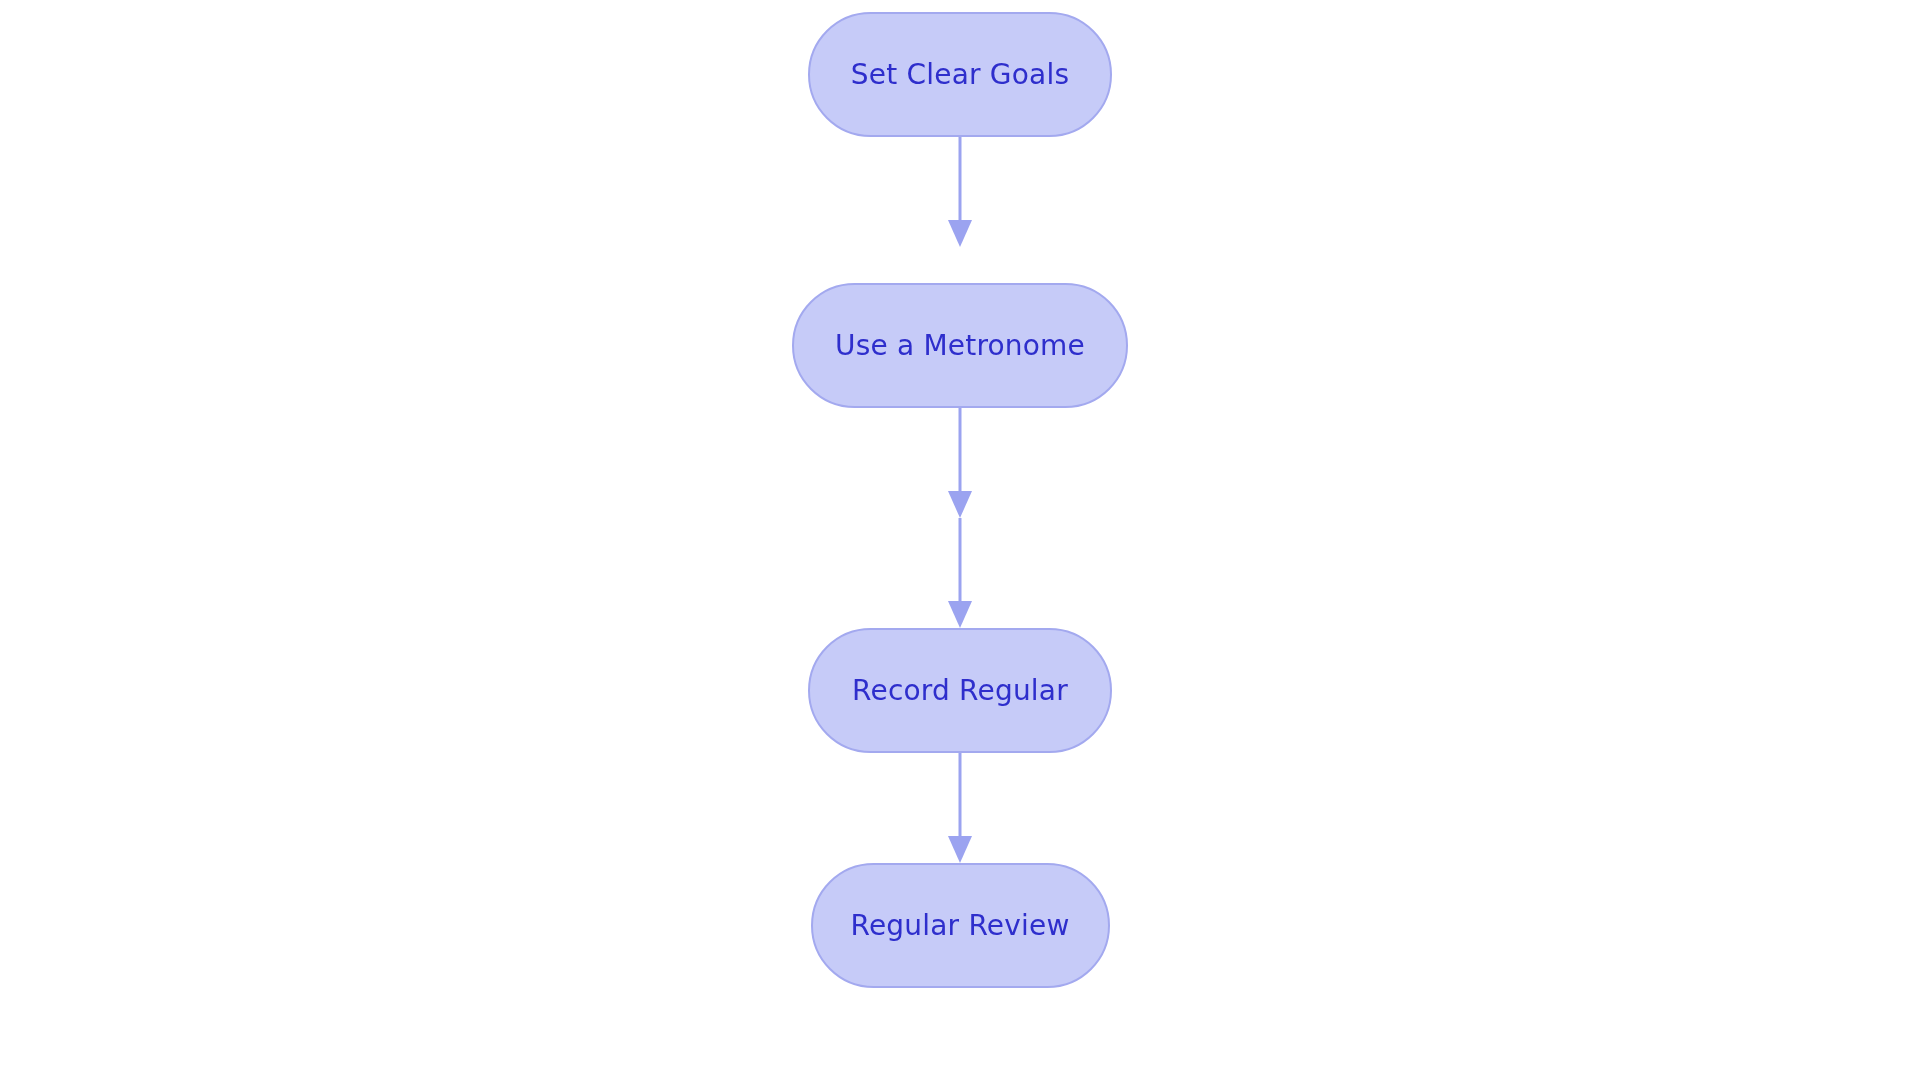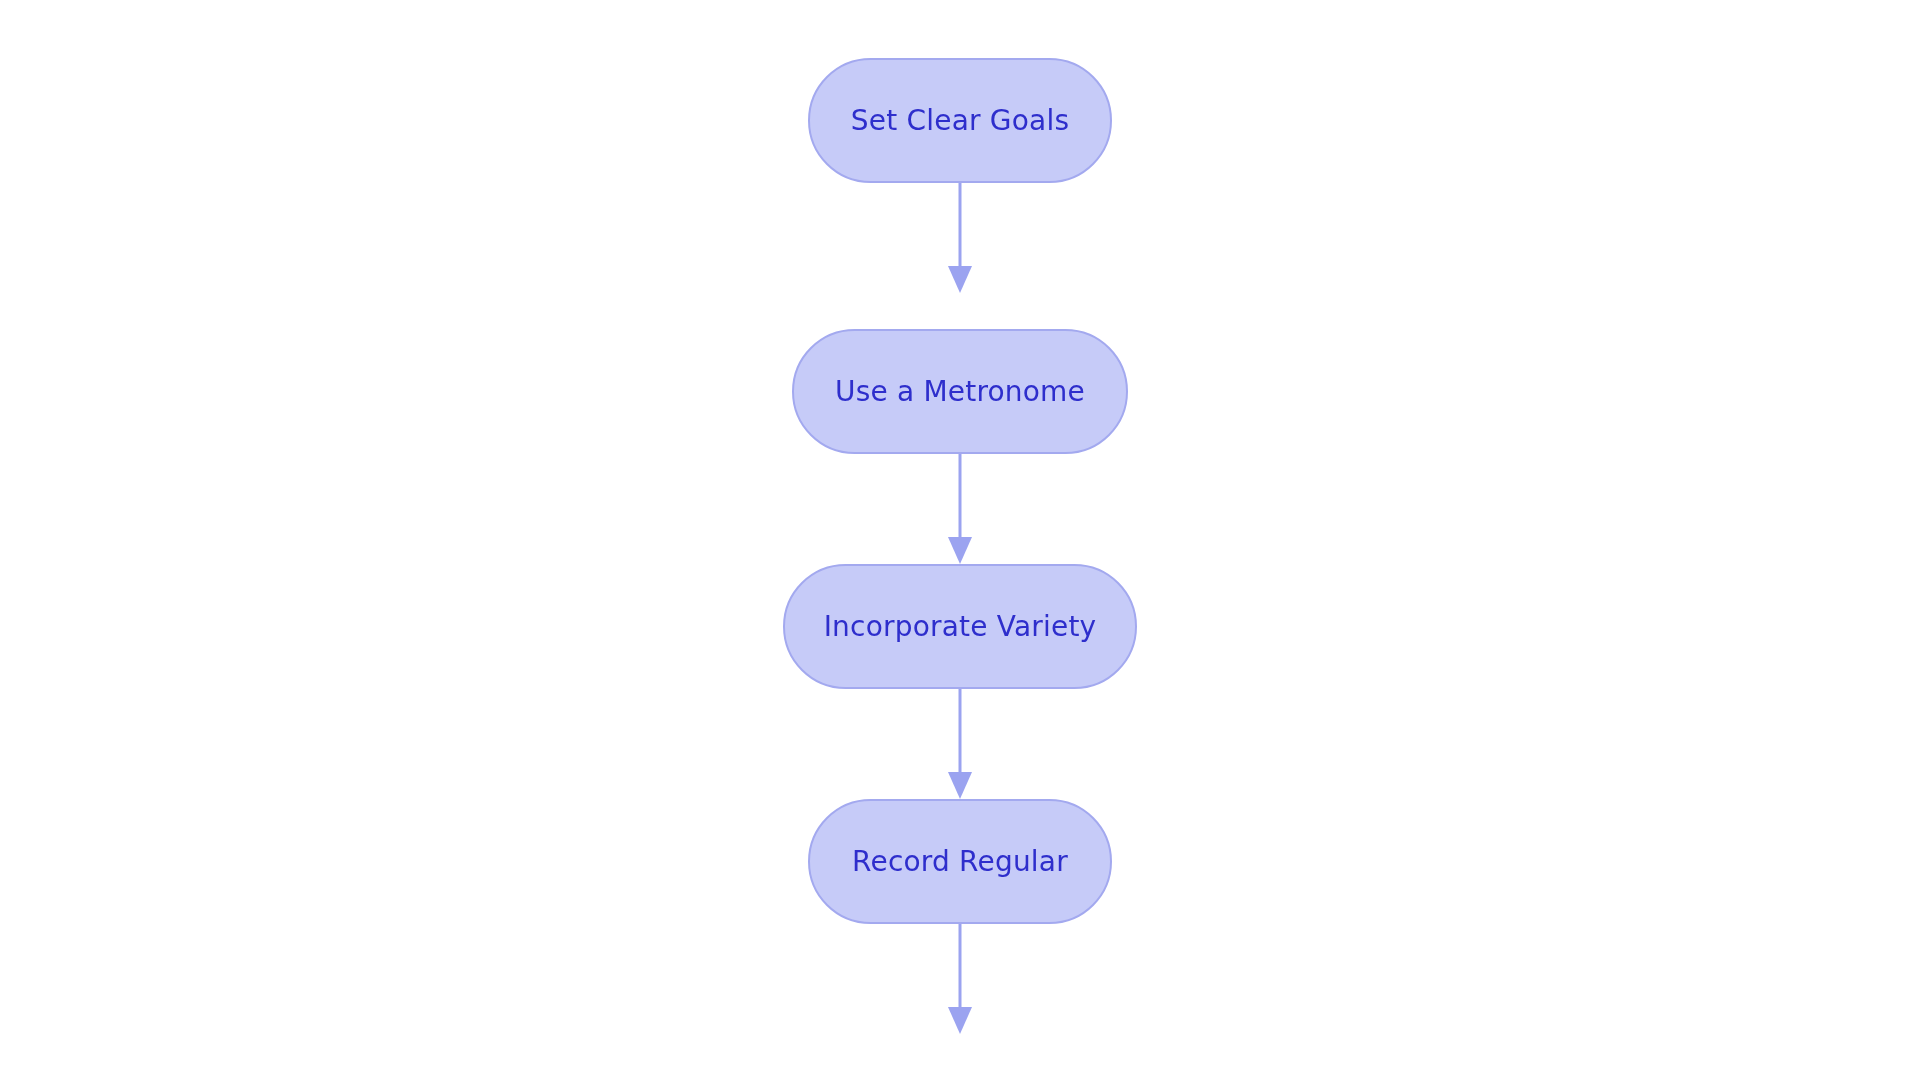--- a/index.html
+++ b/index.html
@@ -53,21 +53,21 @@
     font-size: 28px;
     font-weight: 400;
     line-height: 1;
     letter-spacing: 0.2px;
     white-space: nowrap;
     padding: 0 46px;
     font-family: "DejaVu Sans", "Liberation Sans", sans-serif;
   }
 
   
-  .node.w-n0 { width: 304px; margin-top: 46px; }
+  .node.w-n0 { width: 304px; }
   .node.w-n1 { width: 336px; margin-top: 36px; }
   .node.w-n2 { width: 354px; }
   .node.w-n3 { width: 304px; }
   .node.w-n4 { width: 299px; }
 
   
   .connector {
     flex: 0 0 auto;
     height: 110px;
     width: 26px;
@@ -117,33 +117,33 @@
 
     <div class="node w-n1">
       <span class="node-label">Use a Metronome</span>
     </div>
 
     <div class="connector">
       <span class="conn-line"></span>
       <span class="conn-head"></span>
     </div>
 
-    <div class="node w-n2">
-      <span class="node-label">Incorporate Variety</span>
-    </div>
 
     <div class="connector">
       <span class="conn-line"></span>
       <span class="conn-head"></span>
     </div>
 
     <div class="node w-n3">
       <span class="node-label">Record Regular</span>
     </div>
 
     <div class="connector">
       <span class="conn-line"></span>
       <span class="conn-head"></span>
     </div>
 
+    <div class="node w-n4">
+      <span class="node-label">Regular Review</span>
+    </div>
 
   </div>
 </div>
 
 </body></html>

